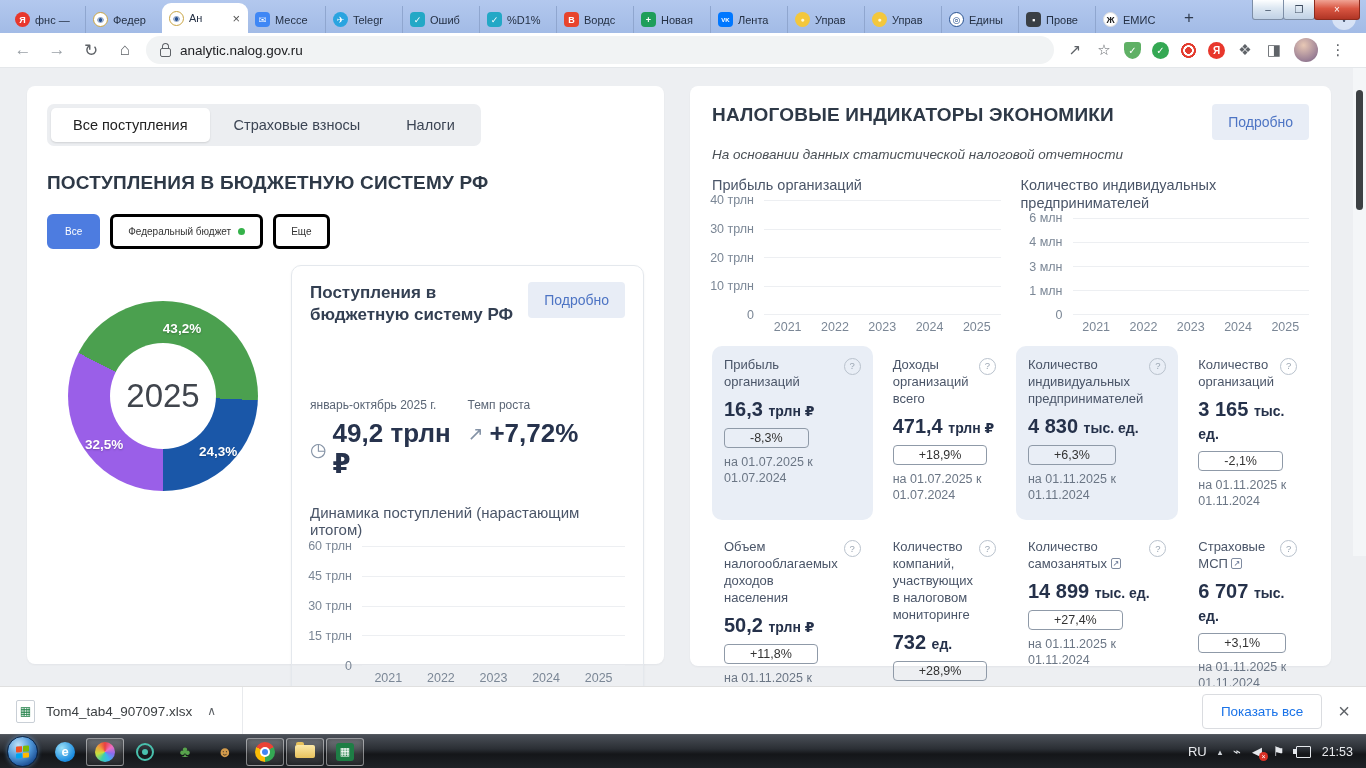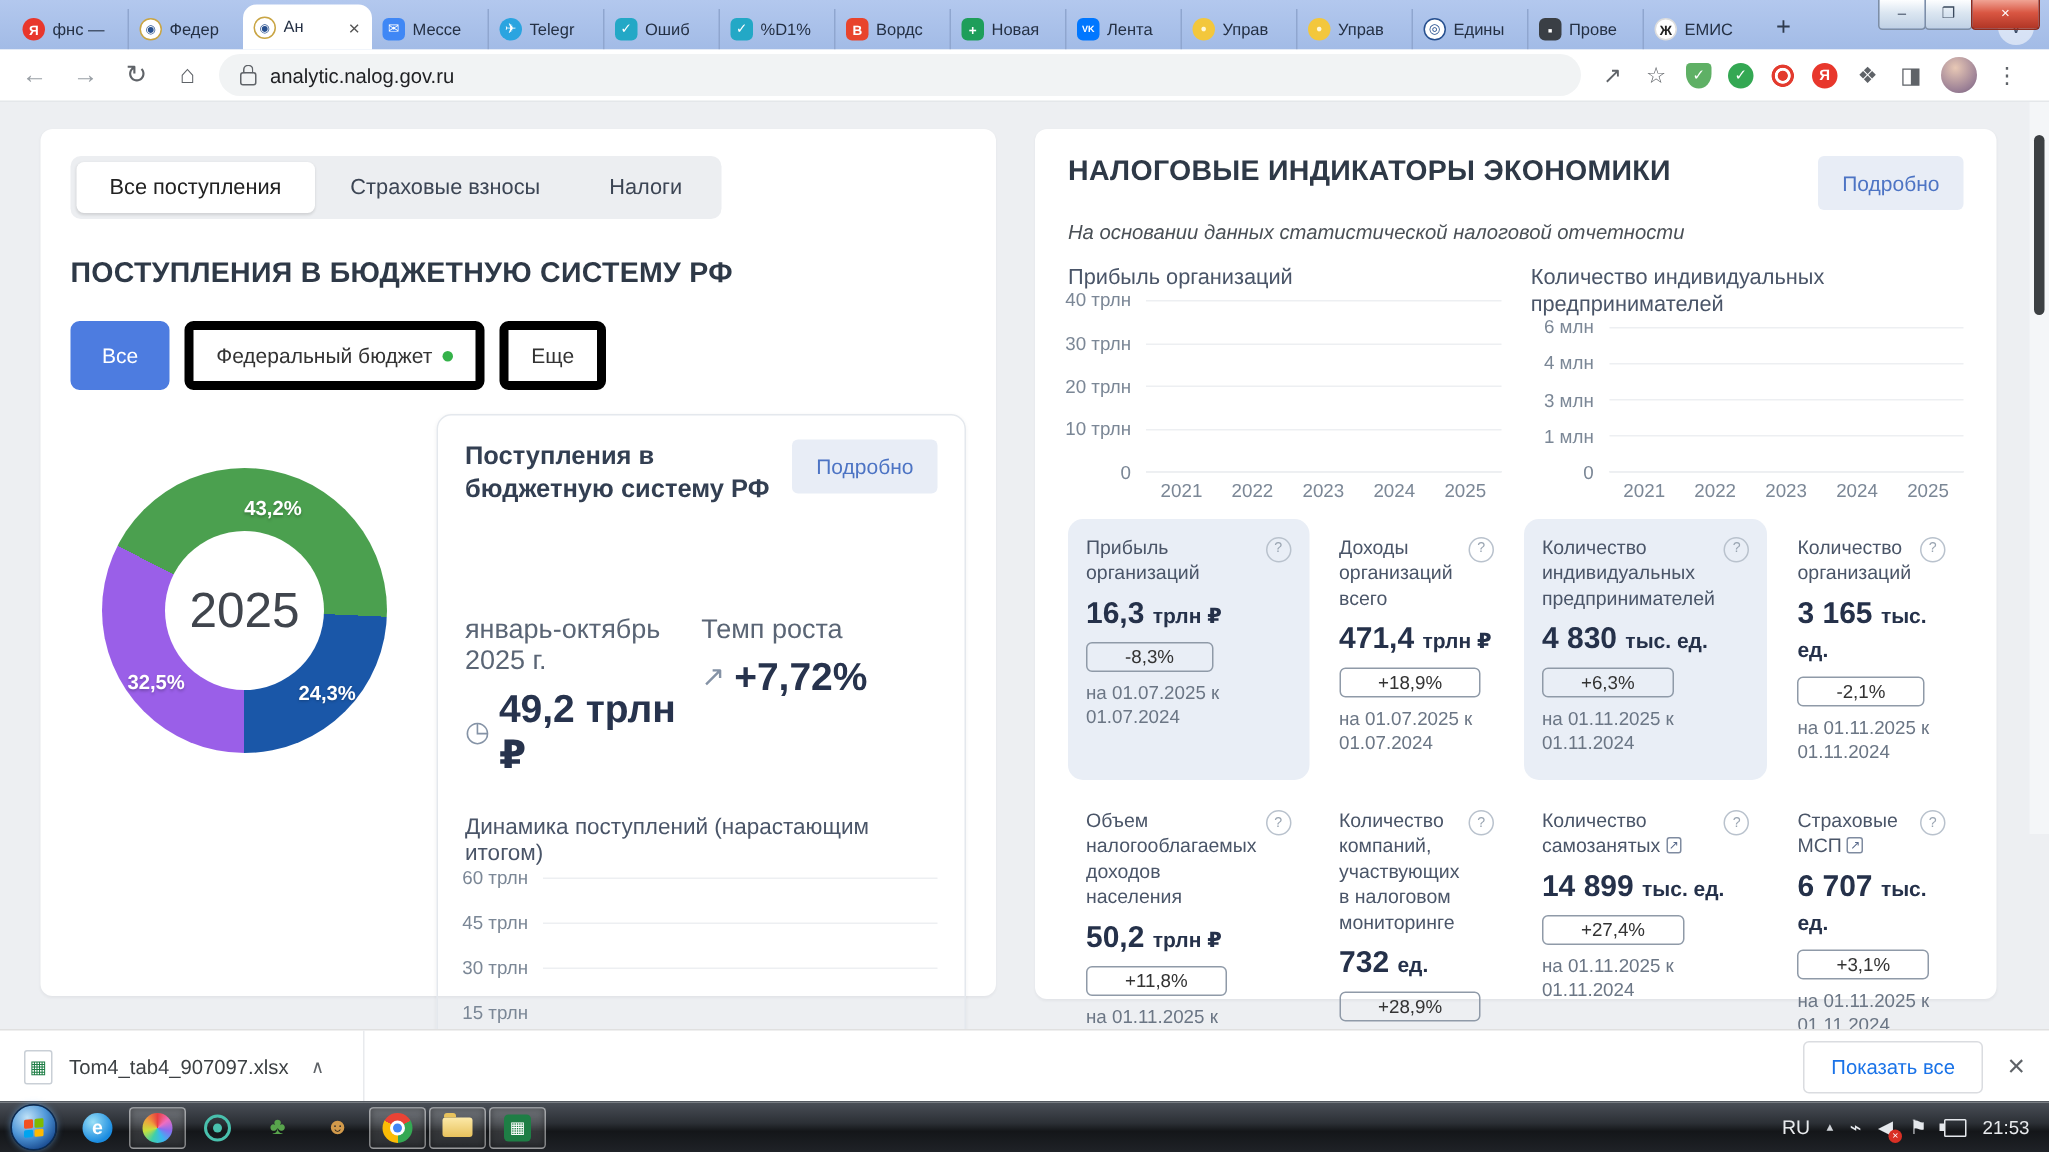--- a/index.html
+++ b/index.html
@@ -55,43 +55,43 @@
   .panel{position:absolute;top:18px;background:#fff;border-radius:8px;box-sizing:border-box;
          box-shadow:0 1px 2px rgba(30,40,60,.05)}
   .panel.left{left:27px;width:637px;height:578px;padding:18px 20px}
   .panel.right{left:690px;width:641px;height:580px;padding:18px 22px}
   .seg{display:inline-flex;background:#eceef1;border-radius:7px;padding:4px;gap:2px}
   .seg button{border:none;background:transparent;font-family:inherit;font-size:14.5px;color:#3c4554;
               padding:9px 22px;border-radius:5px}
   .seg button.on{background:#fff;box-shadow:0 1px 2px rgba(0,0,0,.12);color:#222}
   .ptitle{margin-top:26px;font-size:19px;font-weight:bold;color:#2e3947;letter-spacing:.2px}
   .chips{display:flex;gap:10px;margin-top:20px}
-  .chip{display:inline-flex;align-items:center;gap:7px;font-size:14px;padding:9px 15px;border-radius:6px;
-        border:6px solid #000000;background:#fff;color:#333}
+  .chip{display:inline-flex;align-items:center;gap:7px;font-size:10px;padding:9px 15px;border-radius:6px;
+        border:3px solid #000000;background:#fff;color:#333}
   .chip.blue{background:#4d7ce0;border-color:#4d7ce0;color:#fff}
   .gdot{width:7px;height:7px;border-radius:50%;background:#35b24a}
   .lbody{display:flex;margin-top:16px}
   .donut-wrap{width:232px;flex:none;padding-top:36px}
   .donut{width:190px;height:190px;border-radius:50%;margin:0 auto;position:relative}
   .donut-hole{position:absolute;left:50%;top:50%;width:106px;height:106px;border-radius:50%;background:#fff;
               transform:translate(-50%,-50%);display:flex;align-items:center;justify-content:center;
               font-size:33px;color:#40454d}
   .donut-label{position:absolute;transform:translate(-50%,-50%);color:#fff;font-weight:bold;font-size:13.5px;
                text-shadow:0 1px 2px rgba(0,0,0,.25);z-index:1}
   .dl-0{left:60%;top:14%}.dl-1{left:79%;top:79%}.dl-2{left:19%;top:75%}
   .donut-cap{margin-top:22px;text-align:center;font-size:15px;color:#5a6575;line-height:1.35}
   .incard{flex:1;margin-left:12px;border:1px solid #e4e8ed;border-radius:10px;padding:16px 18px;
           box-shadow:0 1px 3px rgba(0,0,0,.05);box-sizing:border-box}
   .incard-head{display:flex;justify-content:space-between;align-items:flex-start}
   .incard-title{font-size:17px;font-weight:bold;color:#333f52;line-height:1.3;width:210px}
   .btn-details{background:#e8edf6;color:#4d74c4;border:none;font-family:inherit;font-size:14px;
                padding:10px 16px;border-radius:4px}
   .metrics{display:flex;margin-top:72px}
   .metric{flex:1}
-  .metric .mlabel{font-size:18px;color:#5a6575}
+  .metric .mlabel{font-size:12px;color:#5a6575}
   .metric .mval{display:flex;align-items:center;gap:6px;margin-top:6px;font-size:26px;font-weight:bold;color:#27334d}
   .micon{font-size:19px;color:#8593a6;font-weight:normal}
   .chart-title{margin-top:24px;font-size:15px;color:#4a5568}
   
   .barchart{display:flex;flex-direction:column;margin-top:8px}
   .bc-body{display:flex;position:relative}
   .bc-yaxis{width:52px;position:relative;flex:none}
   .bc-tick{position:absolute;right:10px;transform:translateY(-50%);font-size:12.5px;color:#7b8796;white-space:nowrap}
   .bc-plot{flex:1;position:relative;display:flex;align-items:flex-end;border-bottom:1px solid #dfe3e8}
   .bc-grid{position:absolute;left:0;right:0;height:1px;background:#edeff2;margin:0;border:0}

